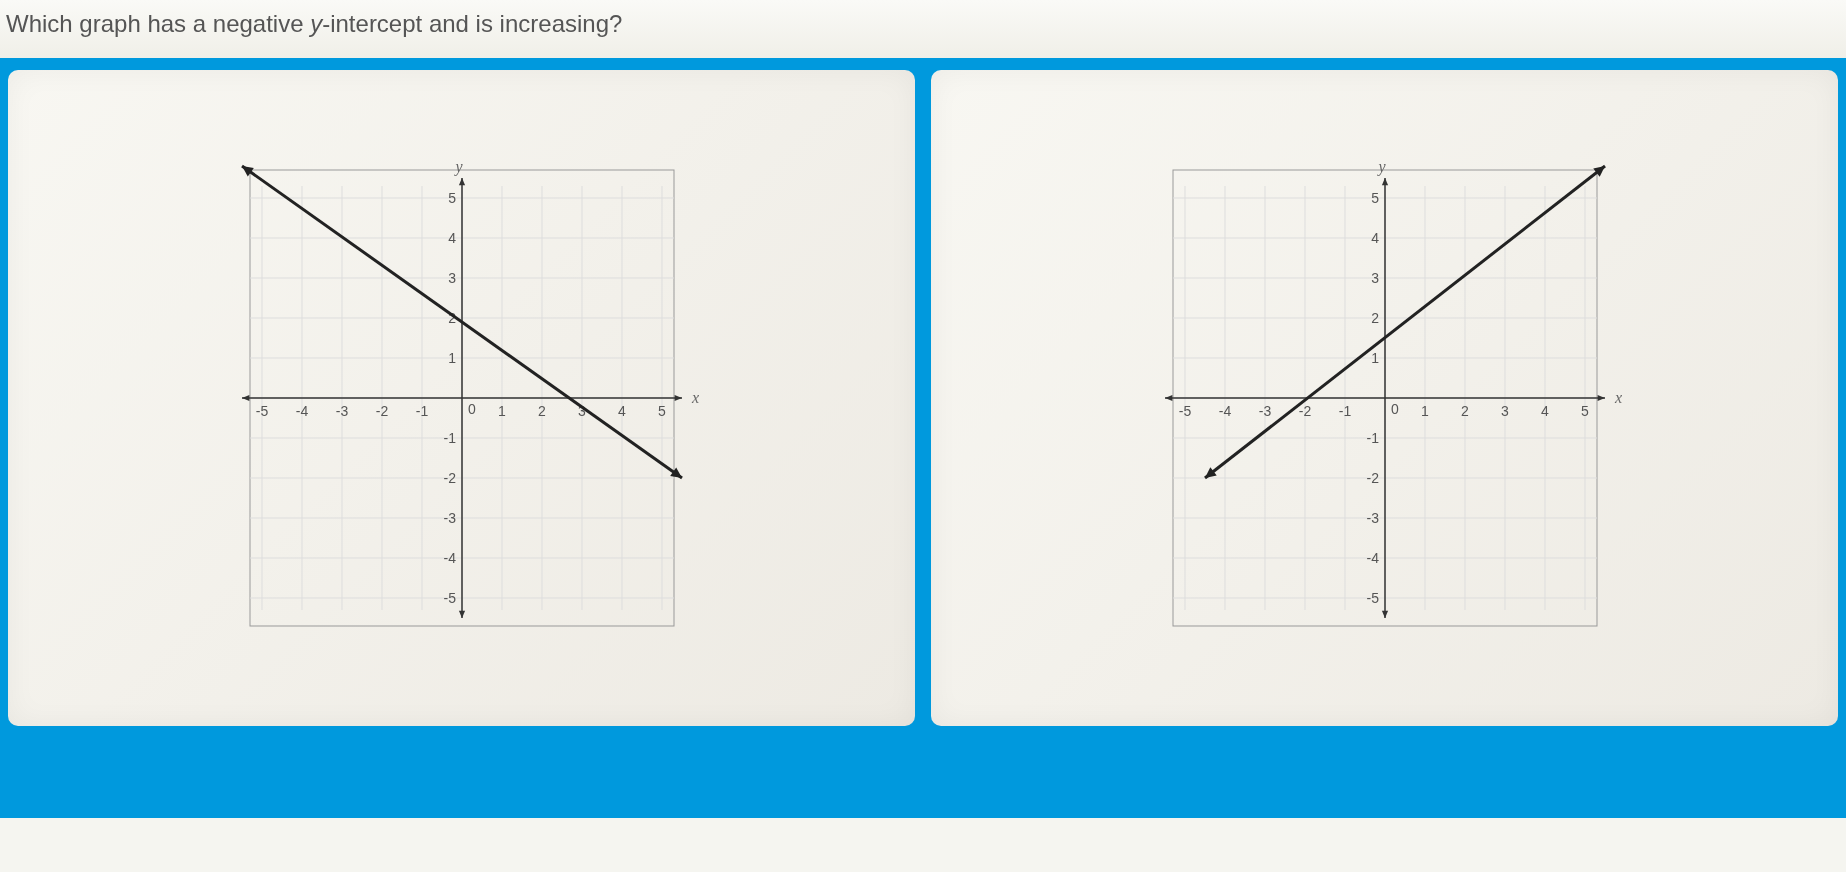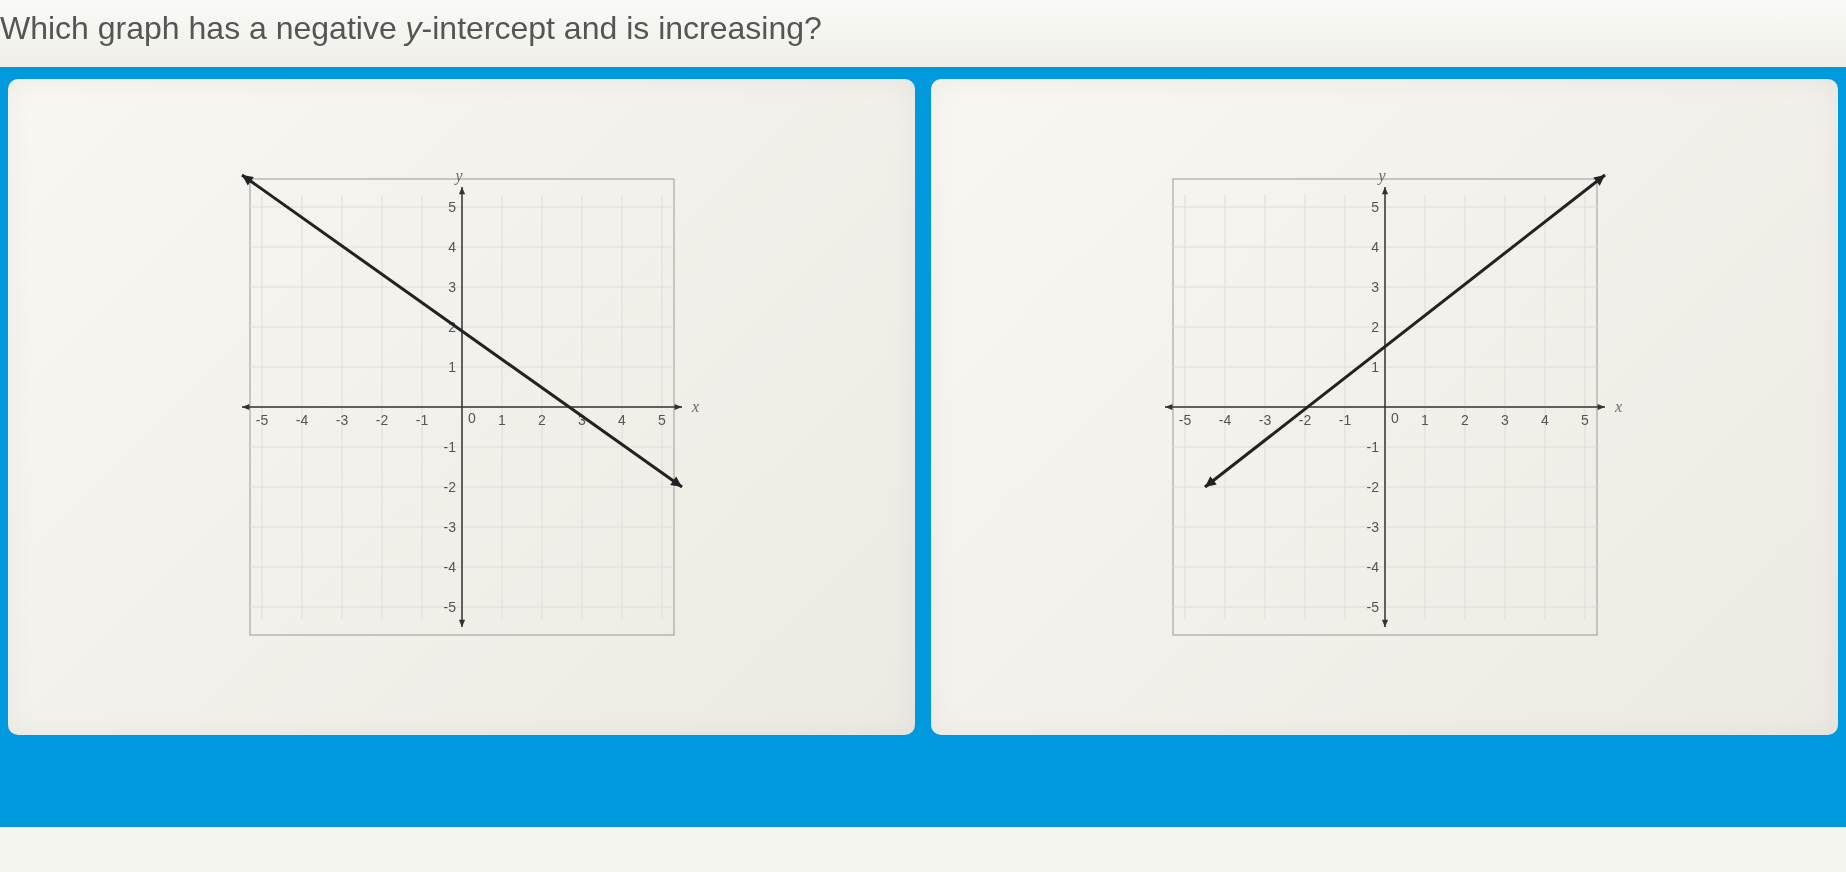--- a/index.html
+++ b/index.html
@@ -12,24 +12,25 @@
       background: #f5f5f0;
       width: 1846px;
       height: 872px;
       overflow: hidden;
     }
     .question-area {
       padding: 10px 0 20px 0;
       background: linear-gradient(to bottom, #fafaf7, #f0efe8);
     }
     .question-text {
-      font-size: 32px;
+      font-size: 24px;
       color: #555;
       padding-left: 0;
       font-weight: 400;
+      margin-left: 6px;
     }
     .question-text .var {
       font-style: italic;
     }
     .answer-row {
       display: flex;
       background: #0099dd;
       padding: 12px 8px;
       gap: 16px;
       height: 680px;

